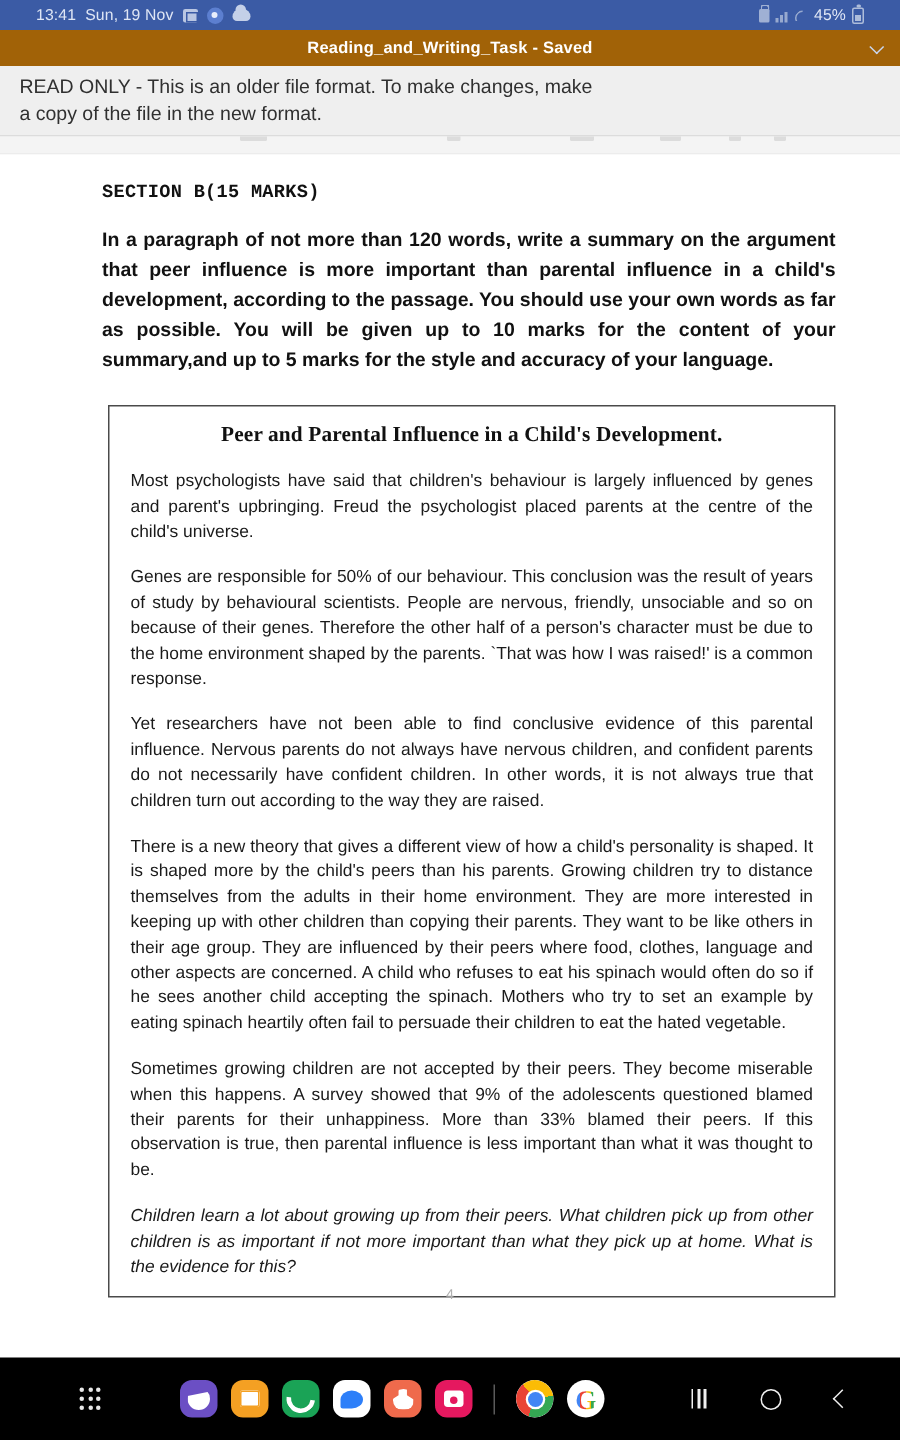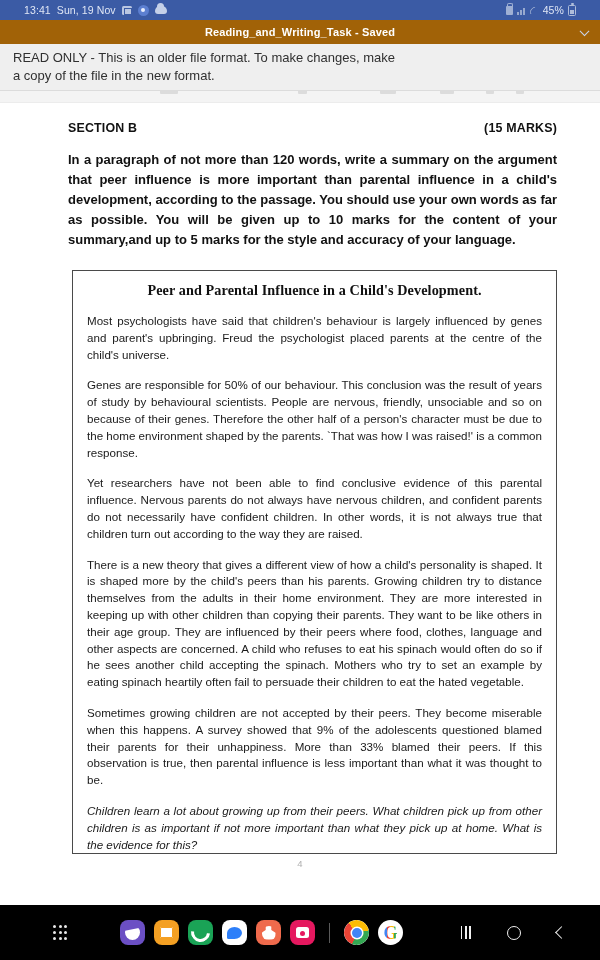--- a/index.html
+++ b/index.html
@@ -188,22 +188,23 @@
     padding: 0;
     overflow: hidden;
   }
   .doc-inner {
     padding: 18px 40px 0 68px;
   }
 
   .section-row {
     display: flex;
     align-items: baseline;
-    justify-content: space-between;
+    justify-content: flex-start;
     padding-right: 3px;
+    font-family: Liberation Mono, monospace;
   }
   .section-label {
     font-size: 12.4px;
     font-weight: bold;
     color: #111;
     letter-spacing: 0.2px;
   }
   .section-marks {
     font-size: 12.4px;
     font-weight: bold;
@@ -217,21 +218,21 @@
     font-weight: bold;
     color: #111;
     line-height: 1.54;
     text-align: justify;
     padding-right: 3px;
   }
 
   .passage-box {
     margin-top: 20px;
     border: 1.3px solid #4a4a4a;
-    padding: 11px 14px 0 14px;
+    padding: 11px 14px 11px 14px;
     width: 485px;
     margin-left: 4px;
     background: #fff;
   }
   .passage-title {
     font-family: "Liberation Serif", serif;
     font-size: 14.2px;
     font-weight: bold;
     text-align: center;
     color: #111;

